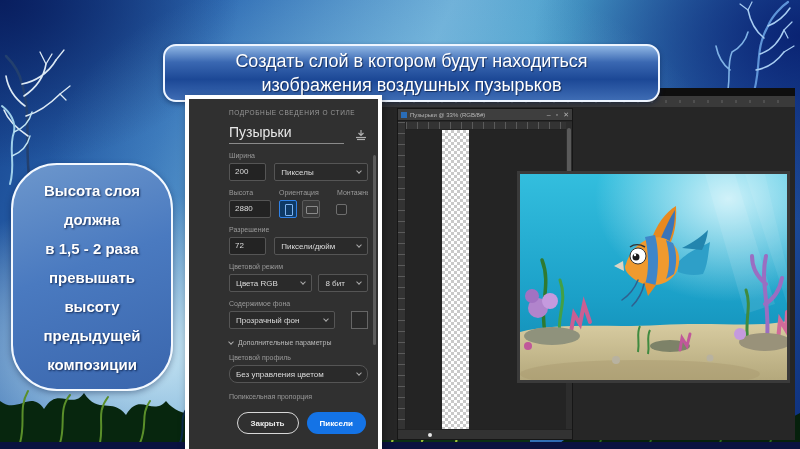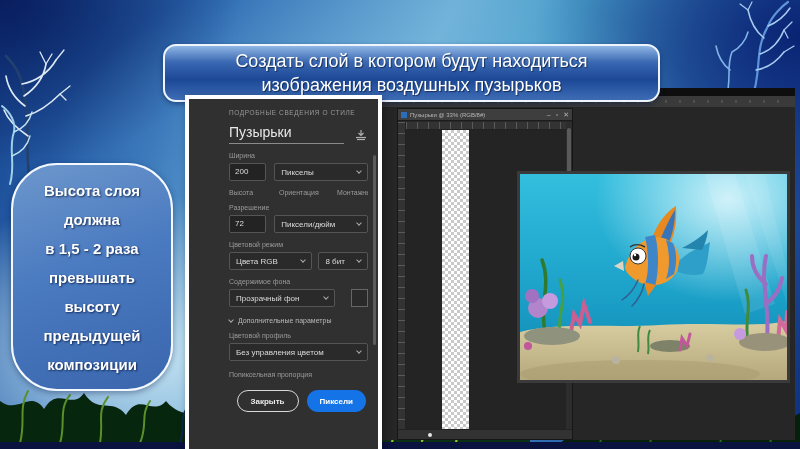--- a/index.html
+++ b/index.html
@@ -279,20 +279,26 @@
           <span>Пикселы</span>
           <span class="chev"></span>
         </div>
       </div>
 
       <div class="labels-3">
         <span>Высота</span>
         <span>Ориентация</span>
         <span>Монтажные област</span>
       </div>
+      <div class="dlg-row">
+        <div class="dlg-input w-num">2880</div>
+        <div class="orient-btn orient-portrait"></div>
+        <div class="orient-btn orient-landscape"></div>
+        <div class="dlg-checkbox"></div>
+      </div>
 
       <div class="dlg-label">Разрешение</div>
       <div class="dlg-row">
         <div class="dlg-input w-num">72</div>
         <div class="dlg-select w-unit">
           <span>Пиксели/дюйм</span>
           <span class="chev"></span>
         </div>
       </div>
 
@@ -317,21 +323,21 @@
         <div class="swatch"></div>
       </div>
 
       <div class="adv-row">
         <span class="chev"></span>
         <span>Дополнительные параметры</span>
       </div>
 
       <div class="dlg-label">Цветовой профиль</div>
       <div class="dlg-row">
-        <div class="dlg-select" style="width:162px;">
+        <div class="dlg-select" style="width:162px;border-radius:8px;">
           <span>Без управления цветом</span>
           <span class="chev"></span>
         </div>
       </div>
 
       <div class="dlg-label" style="margin-top:10px;">Попиксельная пропорция</div>
 
       <div class="btn-row">
         <div class="btn-close">Закрыть</div>
         <div class="btn-create" style="background:#1473e6;">Пиксели</div>

